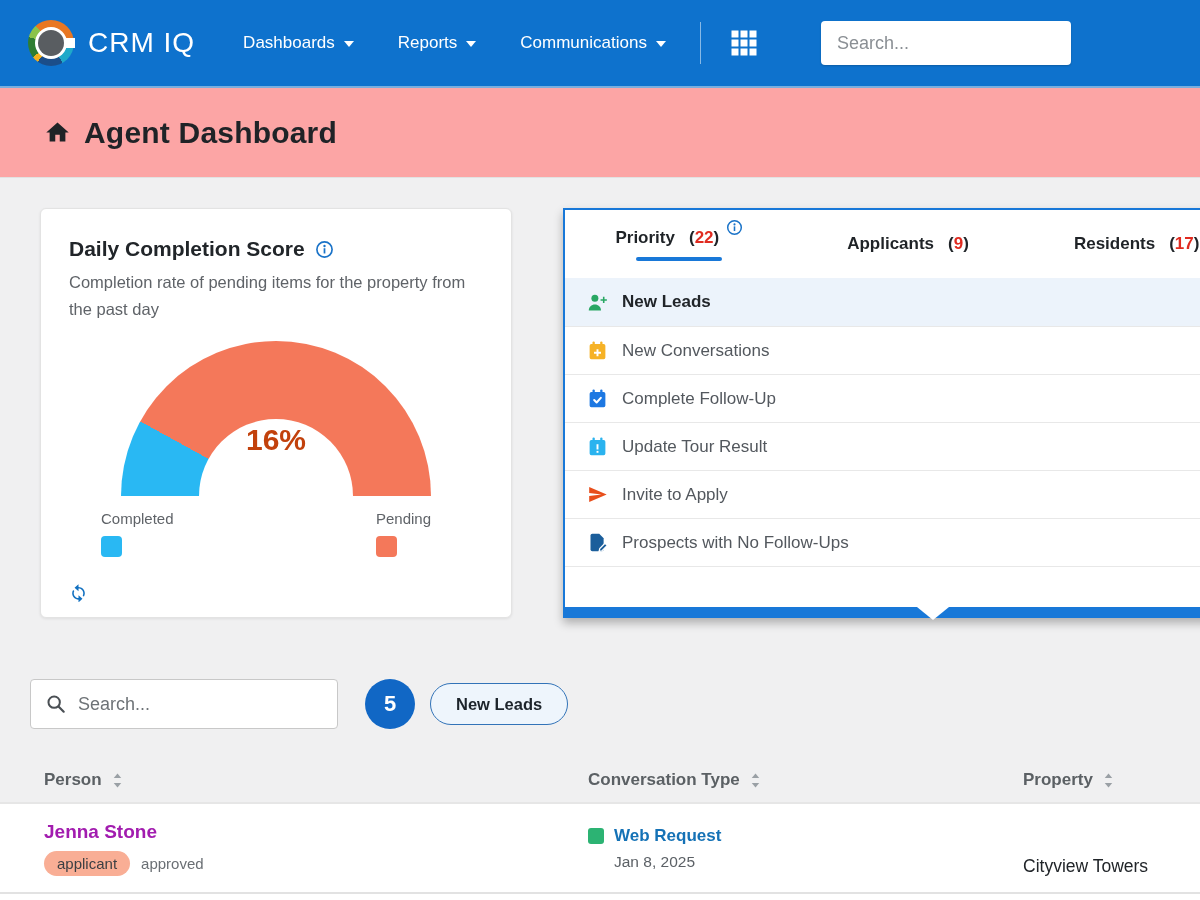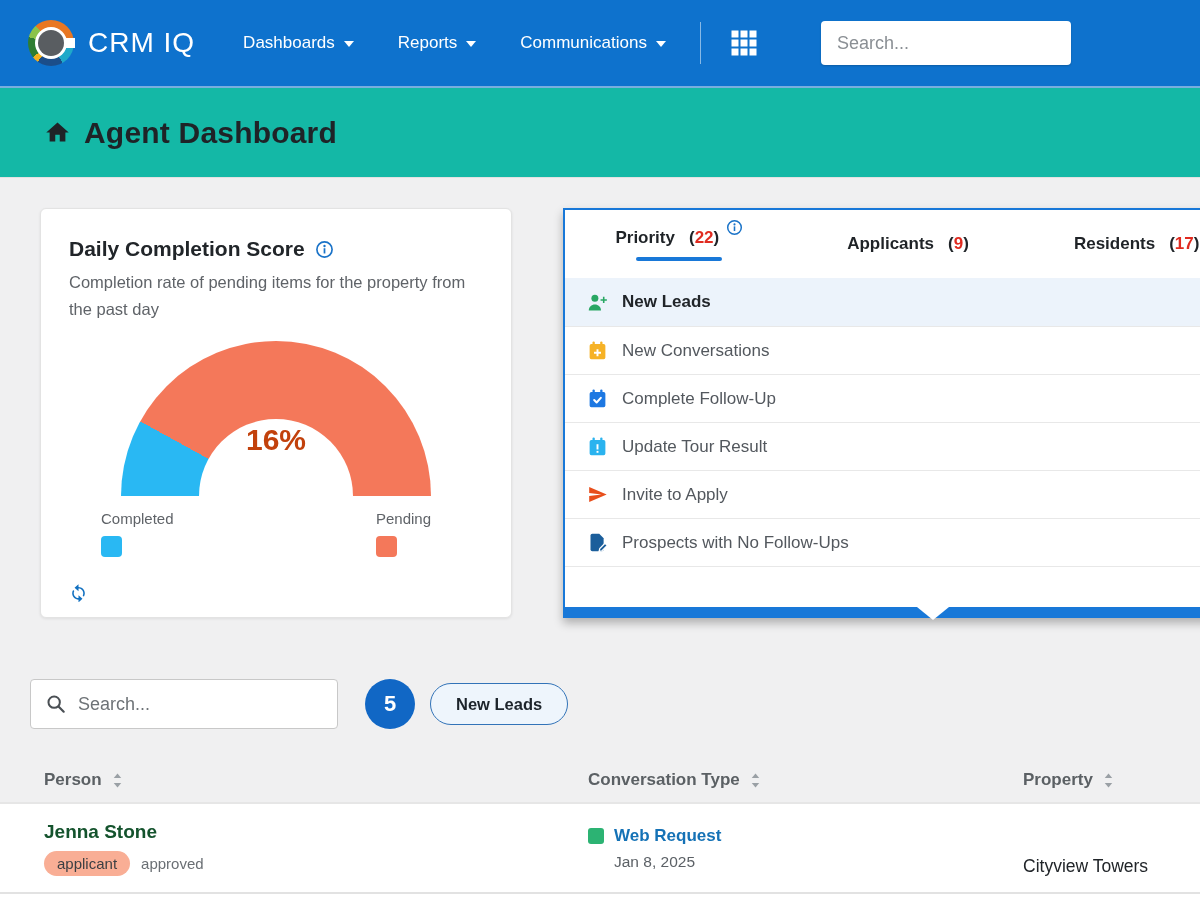--- a/index.html
+++ b/index.html
@@ -39,21 +39,21 @@
   .apps-btn { width:30px; height:30px; color:#fff; cursor:pointer; }
 
   .nav-search { margin-left:62px; width:250px; height:44px; background:#fff; border-radius:4px;
     display:flex; align-items:center; padding:0 12px 0 16px; box-shadow:0 1px 2px rgba(0,0,0,.2); }
   .nav-search input { border:0; outline:0; flex:1; font-size:18px; color:#444;
     font-family:"Liberation Sans", sans-serif; }
   .nav-search input::placeholder { color:#8a8f94; }
   .nav-search .mag { color:#0d5fa8; width:22px; height:22px; cursor:pointer; }
 
   
-  .title-bar { height:90px; background:#14b8a6; display:flex; align-items:center; padding:0 44px;
+  .title-bar { height:90px; background:#fca5a5; display:flex; align-items:center; padding:0 44px;
     border-bottom:1px solid #e2e2e2; }
   .home-icon { width:27px; height:27px; color:#1f2327; margin-right:13px; }
   .page-title { font-size:30px; font-weight:700; color:#1f2327; letter-spacing:.2px; }
 
   
   .content { position:relative; padding:30px 0 0 40px; }
 
   
   .score-card { position:absolute; left:40px; top:30px; width:472px; height:410px;
     background:#fff; border:1px solid #e3e3e3; border-radius:6px;
@@ -126,21 +126,21 @@
   .lead-table { position:absolute; left:0; top:580px; width:1200px; }
   .thead { display:grid; grid-template-columns:544px 435px 1fr; padding-left:44px; height:44px;
     align-items:center; }
   .th { display:flex; align-items:center; gap:9px; font-size:17px; font-weight:600; color:#5b6064; cursor:pointer; }
   .sort-icon { width:13px; height:17px; }
   .thead-sep { height:2px; background:#e6e6e6; }
 
   .trow { display:grid; grid-template-columns:544px 435px 1fr; padding-left:44px; background:#fff;
     height:88px; align-items:center; }
   .trow-sep { height:2px; background:#e2e2e2; }
-  .cell-person .name { font-size:19px; font-weight:700; color:#14532d; cursor:pointer; display:inline-block; }
+  .cell-person .name { font-size:19px; font-weight:700; color:#a21caf; cursor:pointer; display:inline-block; }
   .badge-row { display:flex; align-items:center; gap:11px; margin-top:8px; }
   .pill-badge { background:#f9ae95; color:#3c3f43; font-size:15px; padding:4px 13px; border-radius:13px; }
   .status-text { font-size:15px; color:#6a6f74; }
   .cell-type .type-line { display:flex; align-items:center; gap:10px; }
   .type-swatch { width:16px; height:16px; border-radius:3px; }
   .type-link { font-size:17px; font-weight:600; color:#1572b6; cursor:pointer; }
   .type-date { font-size:15.5px; color:#5c6166; margin-top:7px; margin-left:26px; }
   .cell-prop { font-size:17.5px; color:#212529;margin-top:36px; }
   .tail-white { height:10px; background:#fff; }
 </style>

